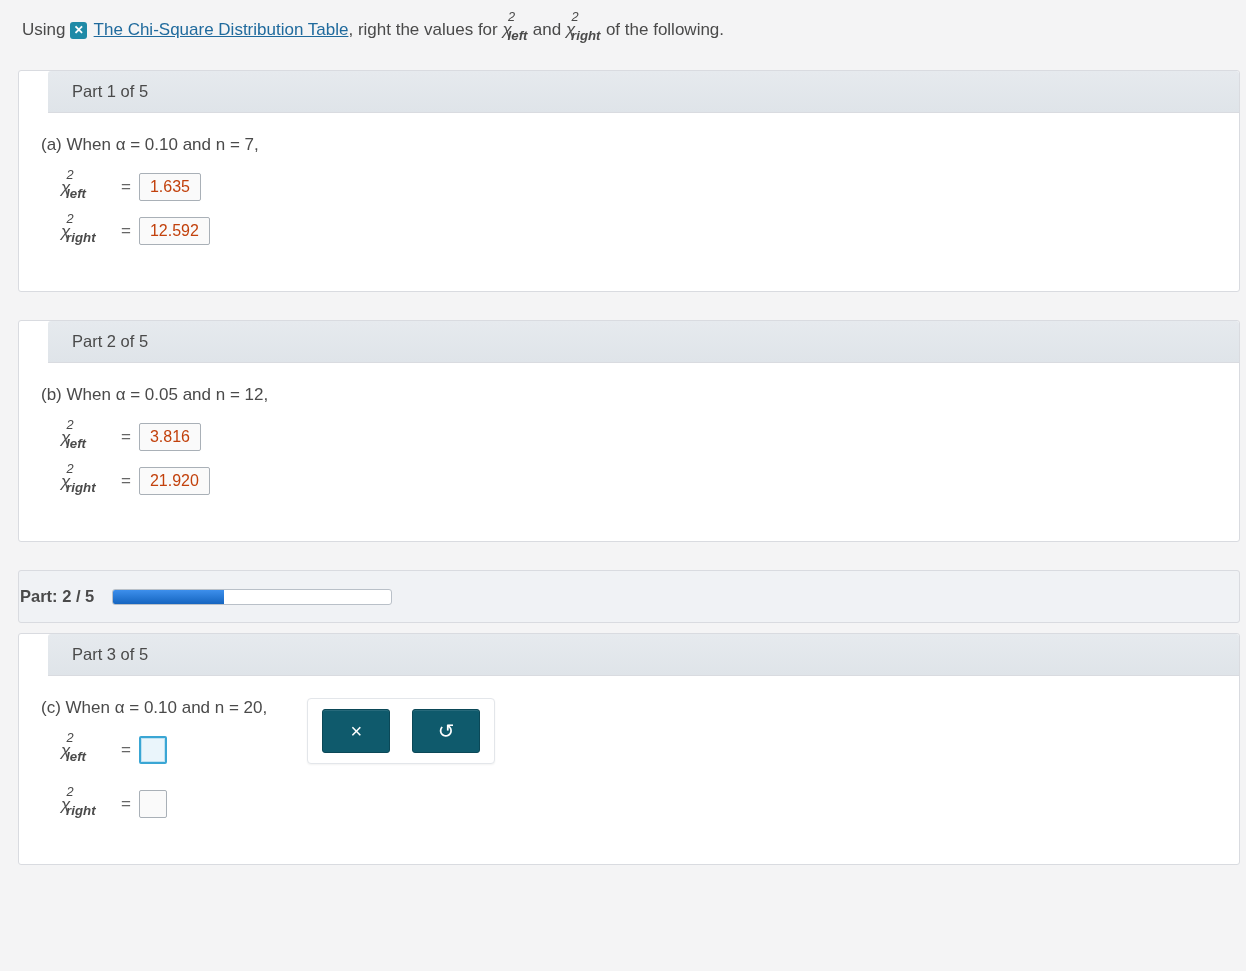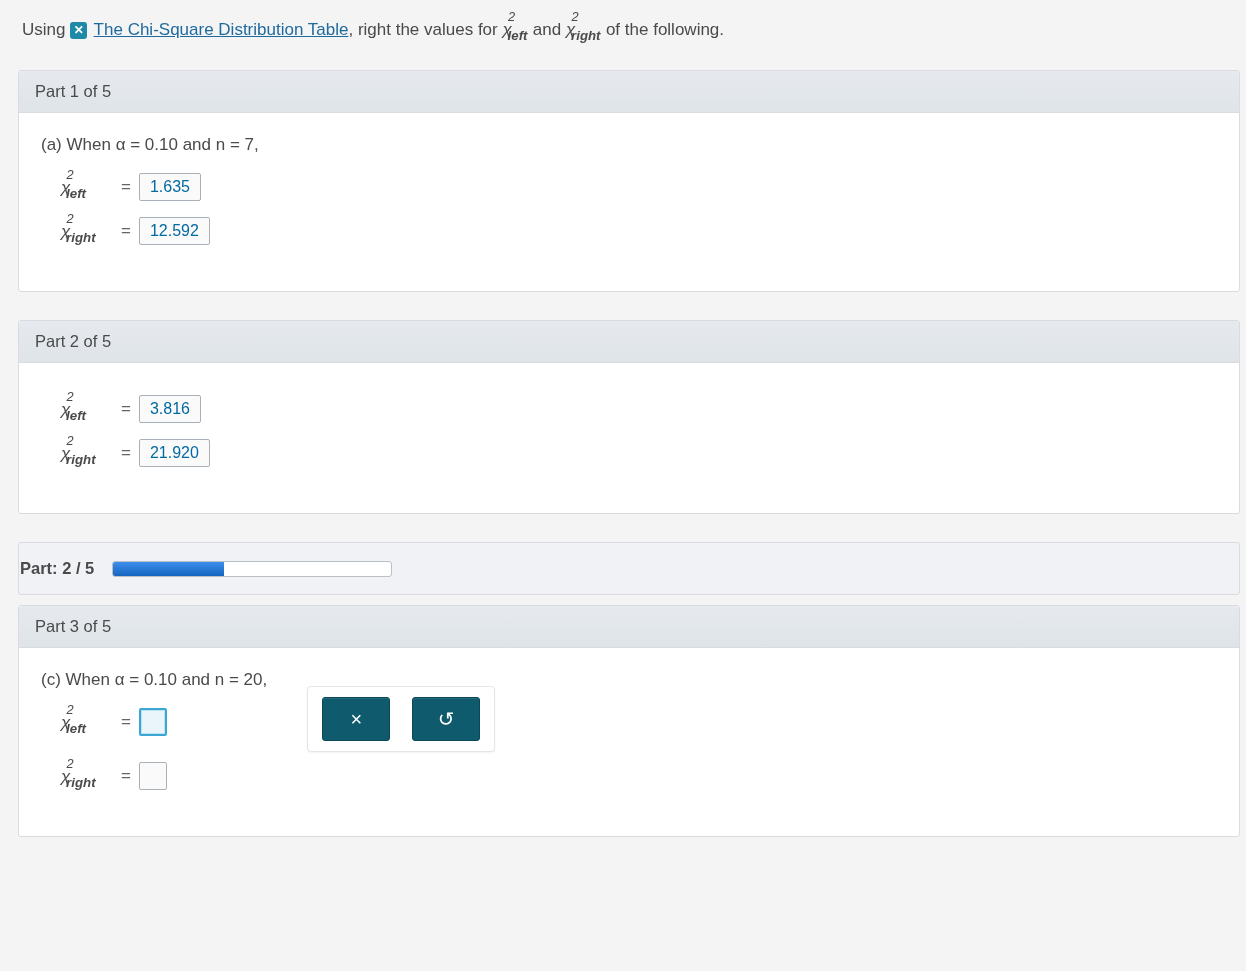--- a/index.html
+++ b/index.html
@@ -34,39 +34,40 @@
   .chi sup + sub { margin-right: -.8em; font-weight: bold; }
 
   .part-card {
     border: 1px solid #d9dbe0;
     border-radius: 3px;
     margin-bottom: 28px;
     background: #fff;
   }
   .part-header {
     background: linear-gradient(#e6eaee,#dfe4e9);
-    padding: 11px 16px;
+    padding: 11px 24px;
     color: #4a4a4a;
     border-bottom: 1px solid #d9dbe0;
     border-radius: 3px 3px 0 0;
     font-size: 16.5px;
+    margin-left: 29px;
   }
   .part-body { padding: 22px 20px 30px 22px; color: #4a4a4a; }
   .prompt { margin-bottom: 18px; }
   .ans-row { display: flex; align-items: center; margin: 10px 0 16px 20px; }
   .ans-row .sym { min-width: 52px; }
   .eq { color: #666; margin: 0 8px; }
   .value-box {
     display: inline-block;
     border: 1px solid #a9b0b7;
     border-radius: 2px;
     padding: 4px 10px;
     min-width: 60px;
     background: #fafafa;
-    color: #0369a1;
+    color: #c2410c;
     font-size: 16px;
     text-align: left;
   }
   .value-box.empty-current {
     width: 28px; height: 28px; min-width: 0;
     padding: 0;
     border: 2px solid #3aa6d4;
     background: #eaf5fb;
     box-shadow: 0 0 0 1px #bfe2f2 inset;
   }
@@ -112,21 +113,21 @@
     width: 68px; height: 44px;
     background: #0f5a6c;
     border: 1px solid #0b4857;
     border-radius: 3px;
     color: #fff;
     display: flex; align-items: center; justify-content: center;
     font-size: 20px;
     cursor: pointer;
     box-shadow: inset 0 1px 0 rgba(255,255,255,.1);
   }
-  .part3-row1 { display: flex; align-items: flex-end; }
+  .part3-row1 { display: flex; align-items: flex-start; }
 </style>
 </head>
 <body>
 
 <div class="intro">
   <span>Using </span>
   <span class="link-icon">✕</span>
   <a href="#">The Chi-Square Distribution Table</a><span>, right the values for </span>
   <span class="chi"><i>χ</i><sup>2</sup><sub>left</sub></span>
   <span> and </span>
@@ -147,20 +148,21 @@
       <span class="sym chi"><i>χ</i><sup>2</sup><sub>right</sub></span>
       <span class="eq">=</span>
       <span class="value-box">12.592</span>
     </div>
   </div>
 </div>
 
 <div class="part-card">
   <div class="part-header">Part 2 of 5</div>
   <div class="part-body">
+    <div class="prompt">(b) When α = 0.05 and n = 12,</div>
     <div class="ans-row">
       <span class="sym chi"><i>χ</i><sup>2</sup><sub>left</sub></span>
       <span class="eq">=</span>
       <span class="value-box">3.816</span>
     </div>
     <div class="ans-row">
       <span class="sym chi"><i>χ</i><sup>2</sup><sub>right</sub></span>
       <span class="eq">=</span>
       <span class="value-box">21.920</span>
     </div>

